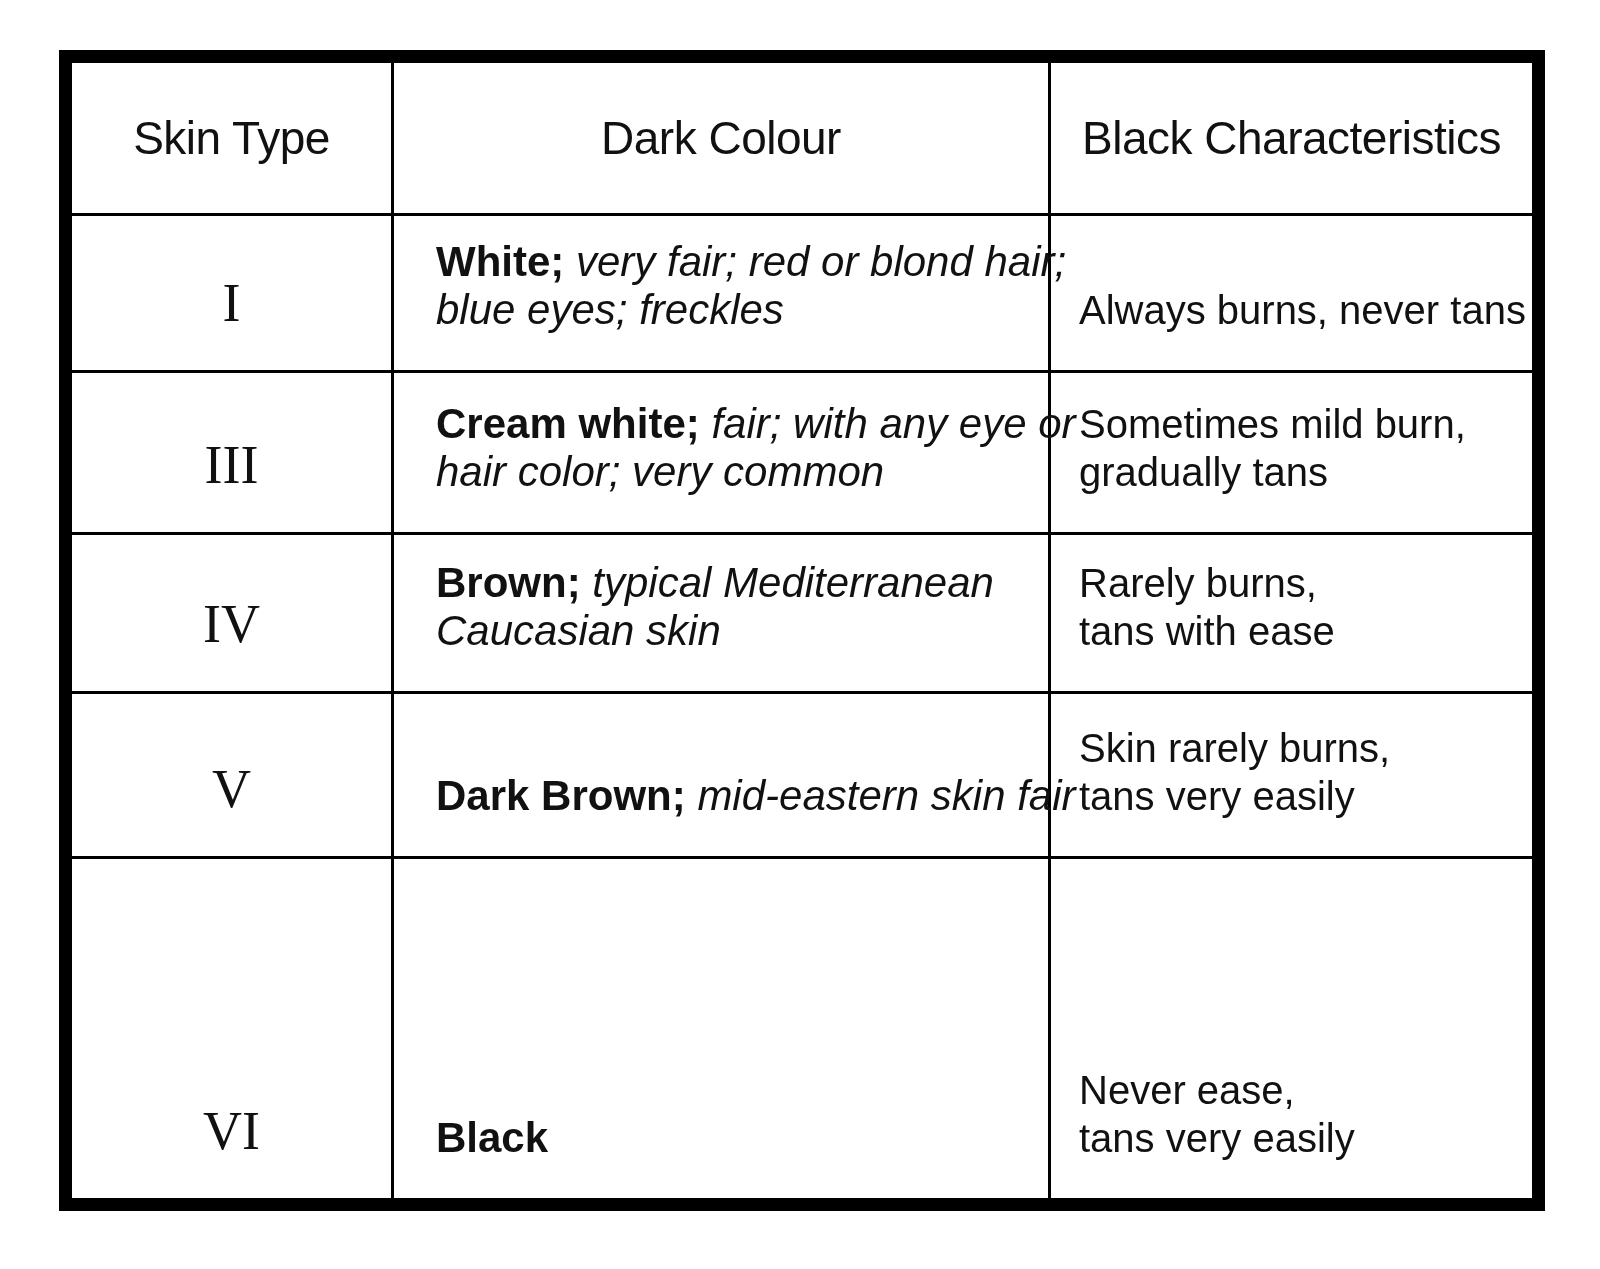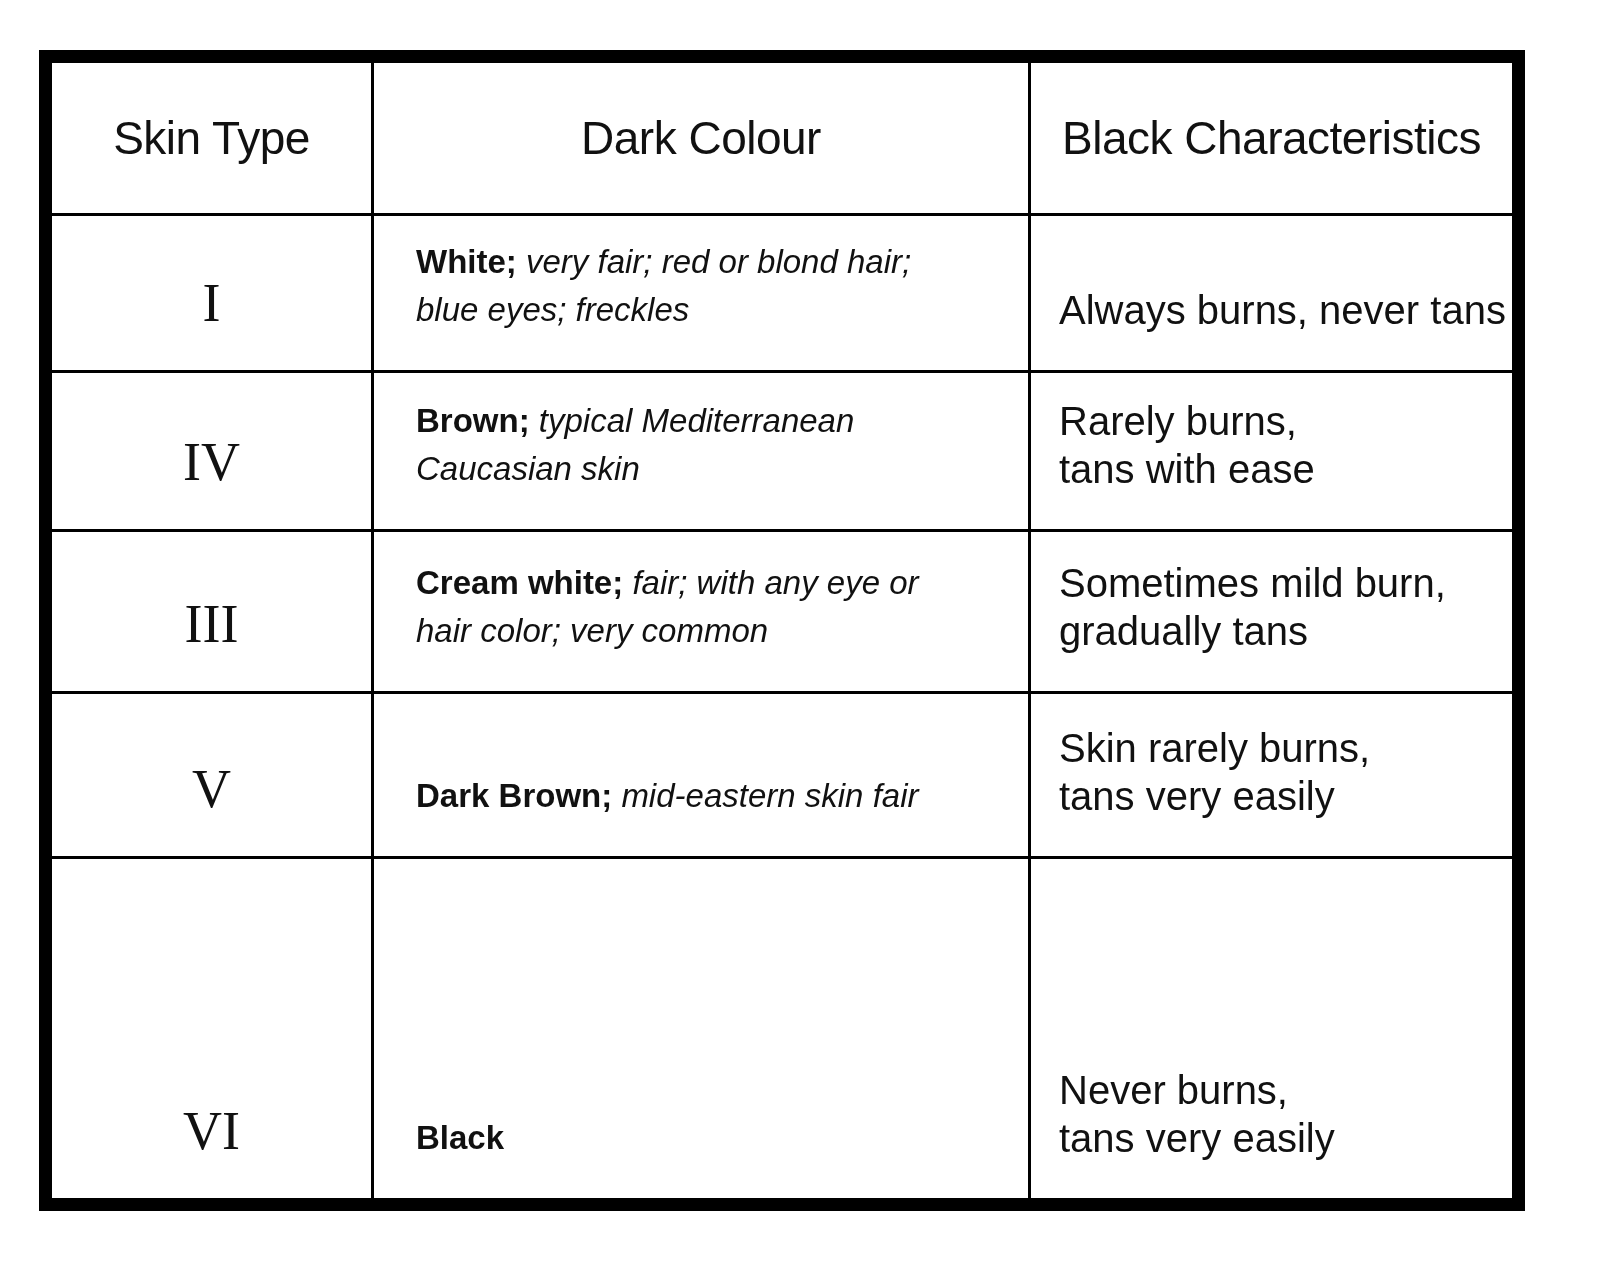--- a/index.html
+++ b/index.html
@@ -10,21 +10,21 @@
     width: 1600px;
     height: 1269px;
     background: #ffffff;
     position: relative;
     font-family: "Liberation Sans", sans-serif;
     color: #111111;
     -webkit-font-smoothing: antialiased;
   }
   .table-frame {
     position: absolute;
-    left: 39px;
+    left: 59px;
     top: 50px;
     width: 1486px;
     height: 1161px;
     border: 10px solid #000000;
     box-sizing: border-box;
     background: #22c55e;
   }
   table.skin-table {
     width: 100%;
     height: 100%;
@@ -50,21 +50,21 @@
     text-align: center;
     vertical-align: bottom;
     padding: 0 0 40px 0;
     font-family: "Liberation Serif", serif;
     font-size: 54px;
     line-height: 1;
   }
   td.colour-cell {
     vertical-align: bottom;
     padding: 0 12px 36px 42px;
-    font-size: 33px;
+    font-size: 42px;
     line-height: 48px;
   }
   td.char-cell {
     vertical-align: bottom;
     padding: 0 8px 36px 28px;
     font-size: 40px;
     line-height: 48px;
   }
   .line {
     white-space: nowrap;
@@ -100,41 +100,41 @@
         <div class="line colour-line"><b>White;</b> <i>very fair; red or blond hair;</i></div>
         <div class="line colour-line"><i>blue eyes; freckles</i></div>
       </td>
       <td class="char-cell">
         <div class="line">Always burns, never tans</div>
         <div class="line"></div>
       </td>
     </tr>
 
 
+    <tr style="height:162px">
+      <td class="type-cell">III</td>
+      <td class="colour-cell">
+        <div class="line colour-line"><b>Cream white;</b> <i>fair; with any eye or</i></div>
+        <div class="line colour-line"><i>hair color; very common</i></div>
+      </td>
+      <td class="char-cell">
+        <div class="line">Sometimes mild burn,</div>
+        <div class="line">gradually tans</div>
+      </td>
+    </tr>
+
     <tr style="height:159px">
       <td class="type-cell">IV</td>
       <td class="colour-cell">
         <div class="line colour-line"><b>Brown;</b> <i>typical Mediterranean</i></div>
         <div class="line colour-line"><i>Caucasian skin</i></div>
       </td>
       <td class="char-cell">
         <div class="line">Rarely burns,</div>
         <div class="line">tans with ease</div>
-      </td>
-    </tr>
-
-    <tr style="height:162px">
-      <td class="type-cell">III</td>
-      <td class="colour-cell">
-        <div class="line colour-line"><b>Cream white;</b> <i>fair; with any eye or</i></div>
-        <div class="line colour-line"><i>hair color; very common</i></div>
-      </td>
-      <td class="char-cell">
-        <div class="line">Sometimes mild burn,</div>
-        <div class="line">gradually tans</div>
       </td>
     </tr>
 
     <tr style="height:165px">
       <td class="type-cell">V</td>
       <td class="colour-cell">
         <div class="line colour-line"><b>Dark Brown;</b> <i>mid-eastern skin fair</i></div>
         <div class="line colour-line"><i></i></div>
       </td>
       <td class="char-cell">
@@ -143,19 +143,19 @@
       </td>
     </tr>
 
     <tr>
       <td class="type-cell">VI</td>
       <td class="colour-cell">
         <div class="line colour-line"><b>Black</b> <i></i></div>
         <div class="line colour-line"><i></i></div>
       </td>
       <td class="char-cell">
-        <div class="line">Never burns,</div>
+        <div class="line">Never ease,</div>
         <div class="line">tans very easily</div>
       </td>
     </tr>
   </tbody>
     </table>
 </div>
 
 </body></html>

